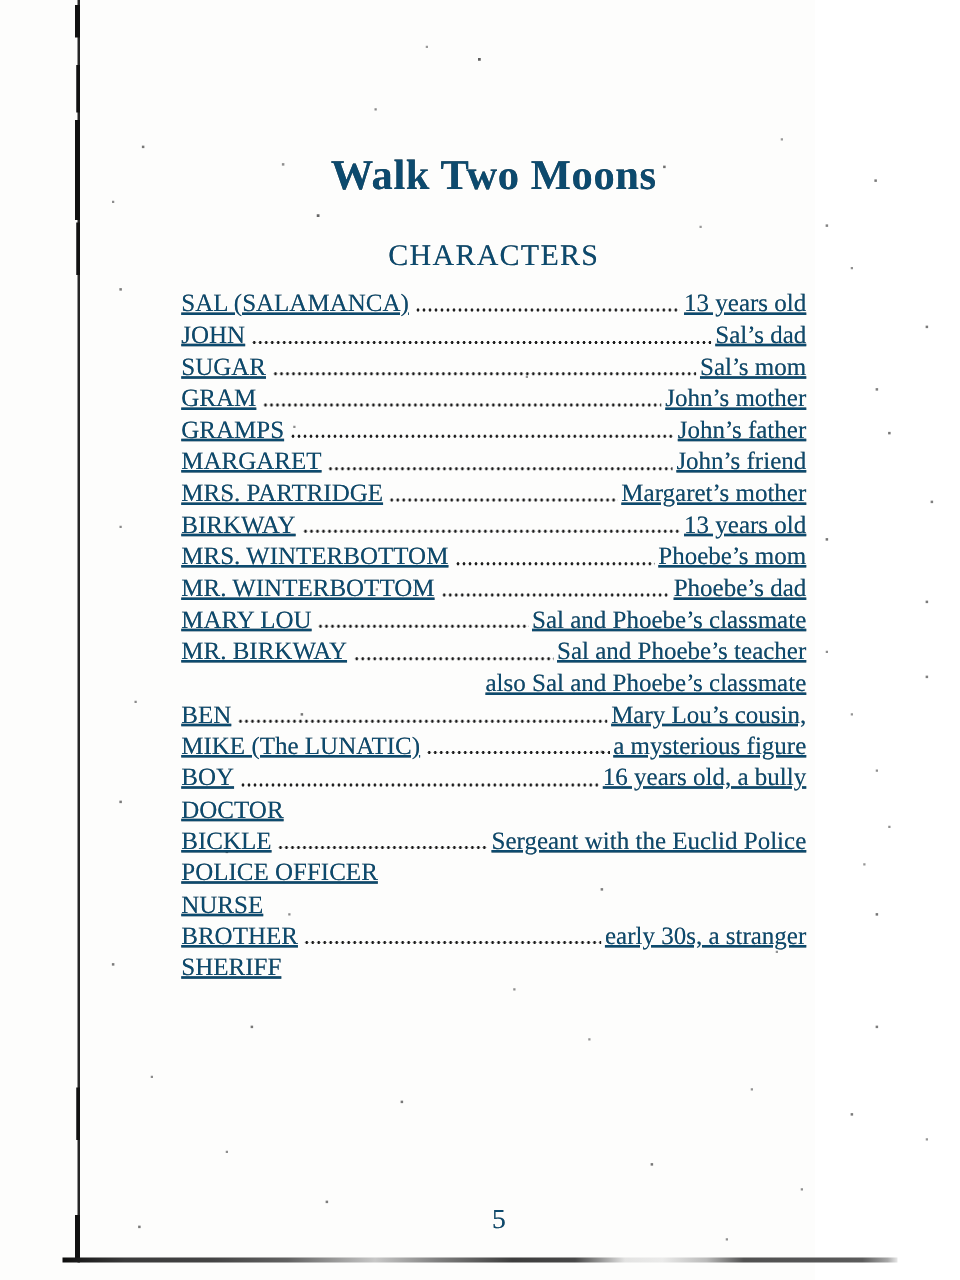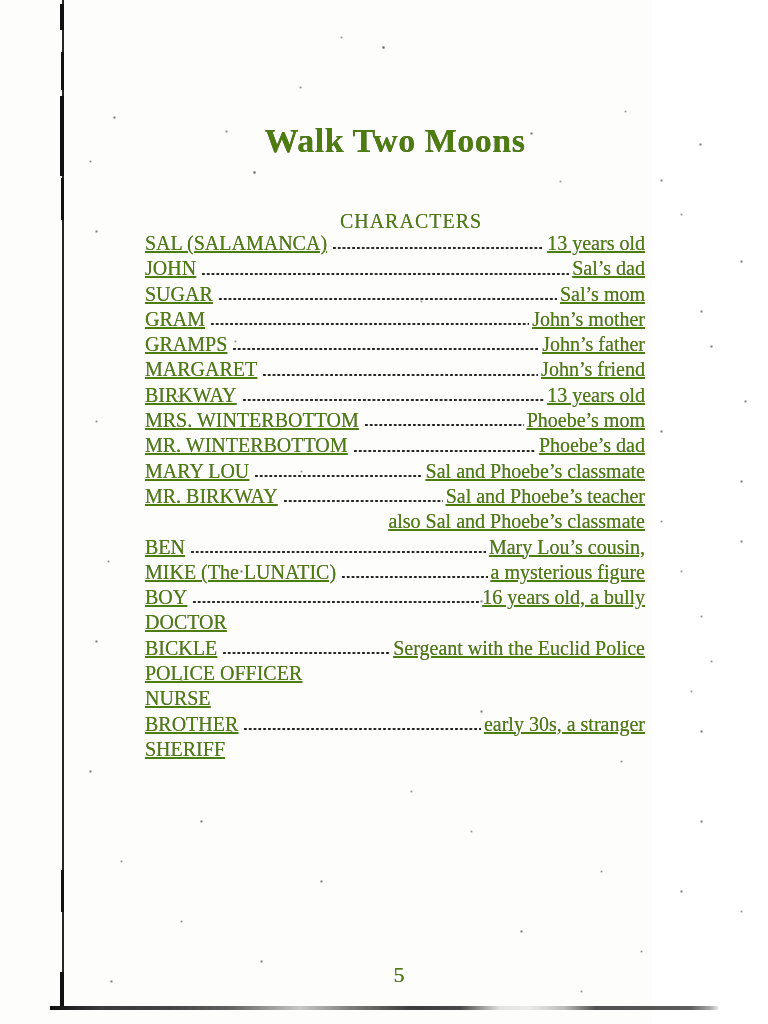--- a/index.html
+++ b/index.html
@@ -9,21 +9,21 @@
     height: 1024px;
     overflow: hidden;
     background: #ffffff;
   }
   .page {
     position: relative;
     width: 652px;
     height: 1024px;
     background: #fdfdfc;
     font-family: "Liberation Serif", "DejaVu Serif", serif;
-    color: #4d7c0f;
+    color: #0c4a6e;
   }
 
   
   .edge-line {
     position: absolute;
     left: 62px;
     top: 0;
     width: 2px;
     height: 1010px;
     background: #262626;
@@ -109,23 +109,23 @@
     font-weight: bold;
     line-height: 38px;
     letter-spacing: 0.5px;
     text-shadow: 0 0 0.5px rgba(0,0,0,0.65);
   }
   .section-heading {
     position: absolute;
     left: 0;
     top: 192px;
     width: 100%;
-    margin: 16px;
+    margin: 0;
     text-align: center;
-    font-size: 20px;
+    font-size: 24px;
     font-weight: normal;
     line-height: 26px;
     letter-spacing: 1px;
     text-shadow: 0 0 0.4px rgba(0,0,0,0.5);
   }
   .char-list {
     position: absolute;
     left: 0;
     top: 231px;
     width: 100%;
@@ -209,20 +209,25 @@
           <span class="char-name">GRAMPS</span>
           <span class="leader"></span>
           <span class="char-desc">John’s father</span>
         </div>
         <div class="char-row">
           <span class="char-name">MARGARET</span>
           <span class="leader"></span>
           <span class="char-desc">John’s friend</span>
         </div>
         <div class="char-row">
+          <span class="char-name">MRS. PARTRIDGE</span>
+          <span class="leader"></span>
+          <span class="char-desc">Margaret’s mother</span>
+        </div>
+        <div class="char-row">
           <span class="char-name">BIRKWAY</span>
           <span class="leader"></span>
           <span class="char-desc">13 years old</span>
         </div>
         <div class="char-row">
           <span class="char-name">MRS. WINTERBOTTOM</span>
           <span class="leader"></span>
           <span class="char-desc">Phoebe’s mom</span>
         </div>
         <div class="char-row">

